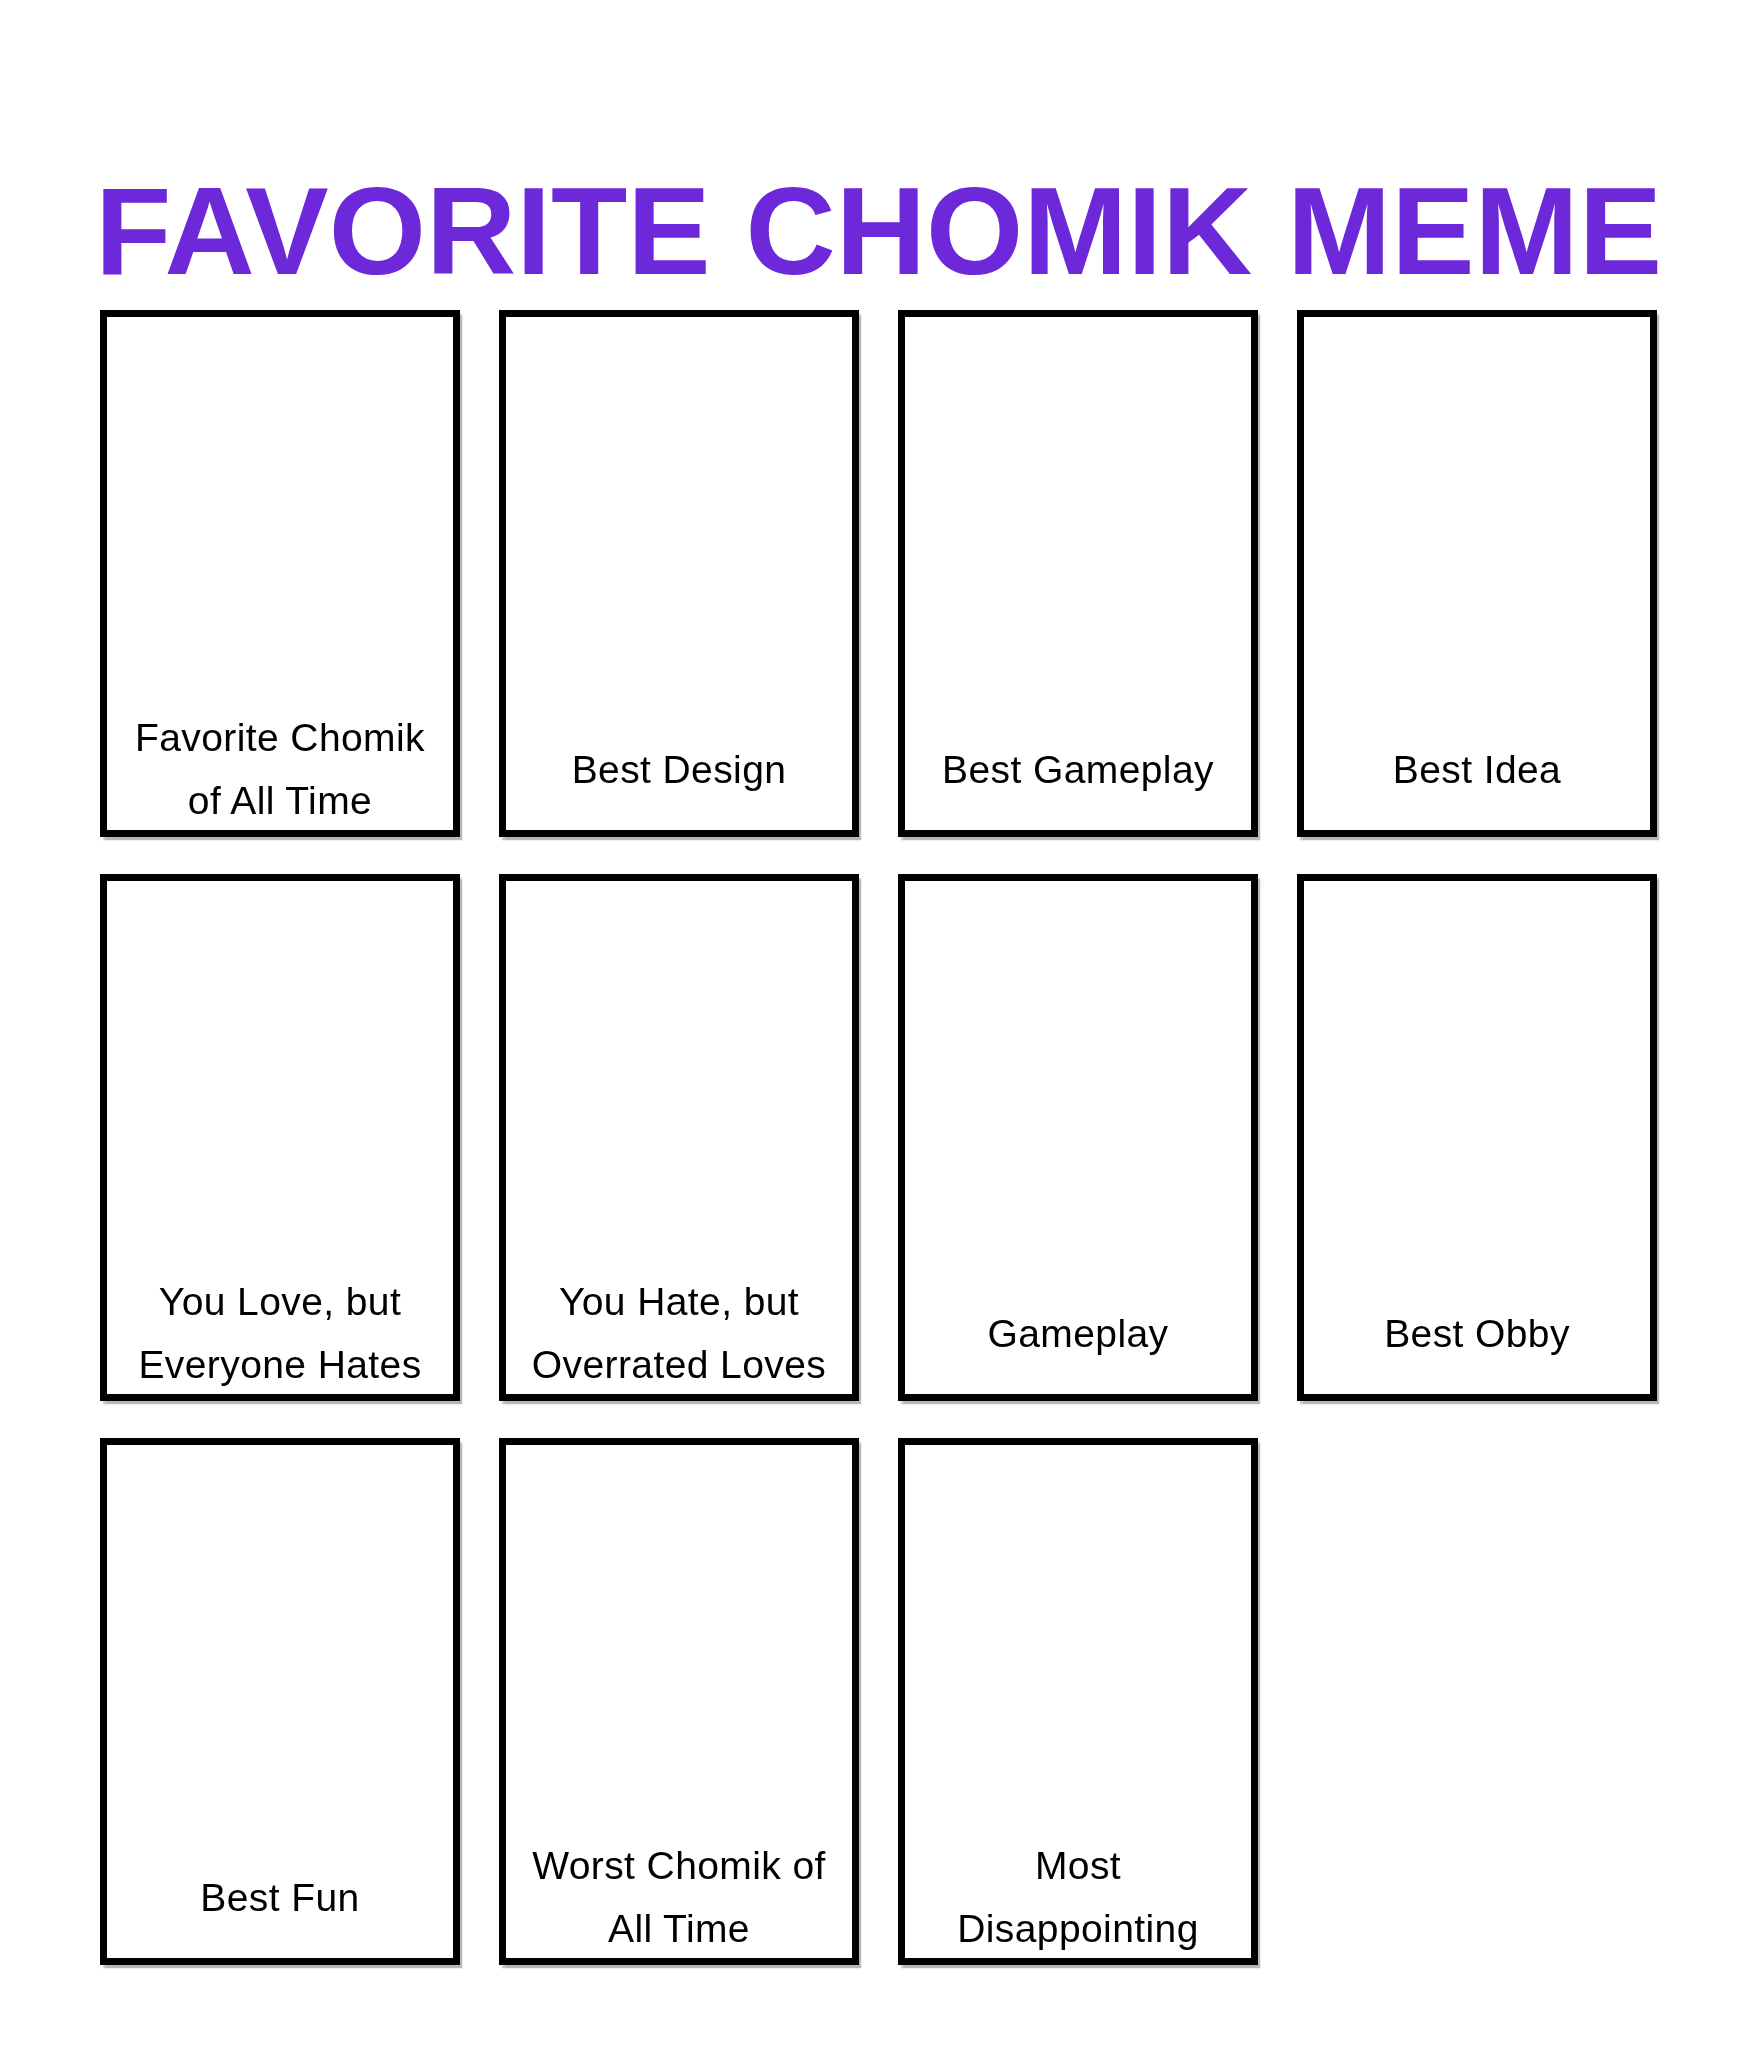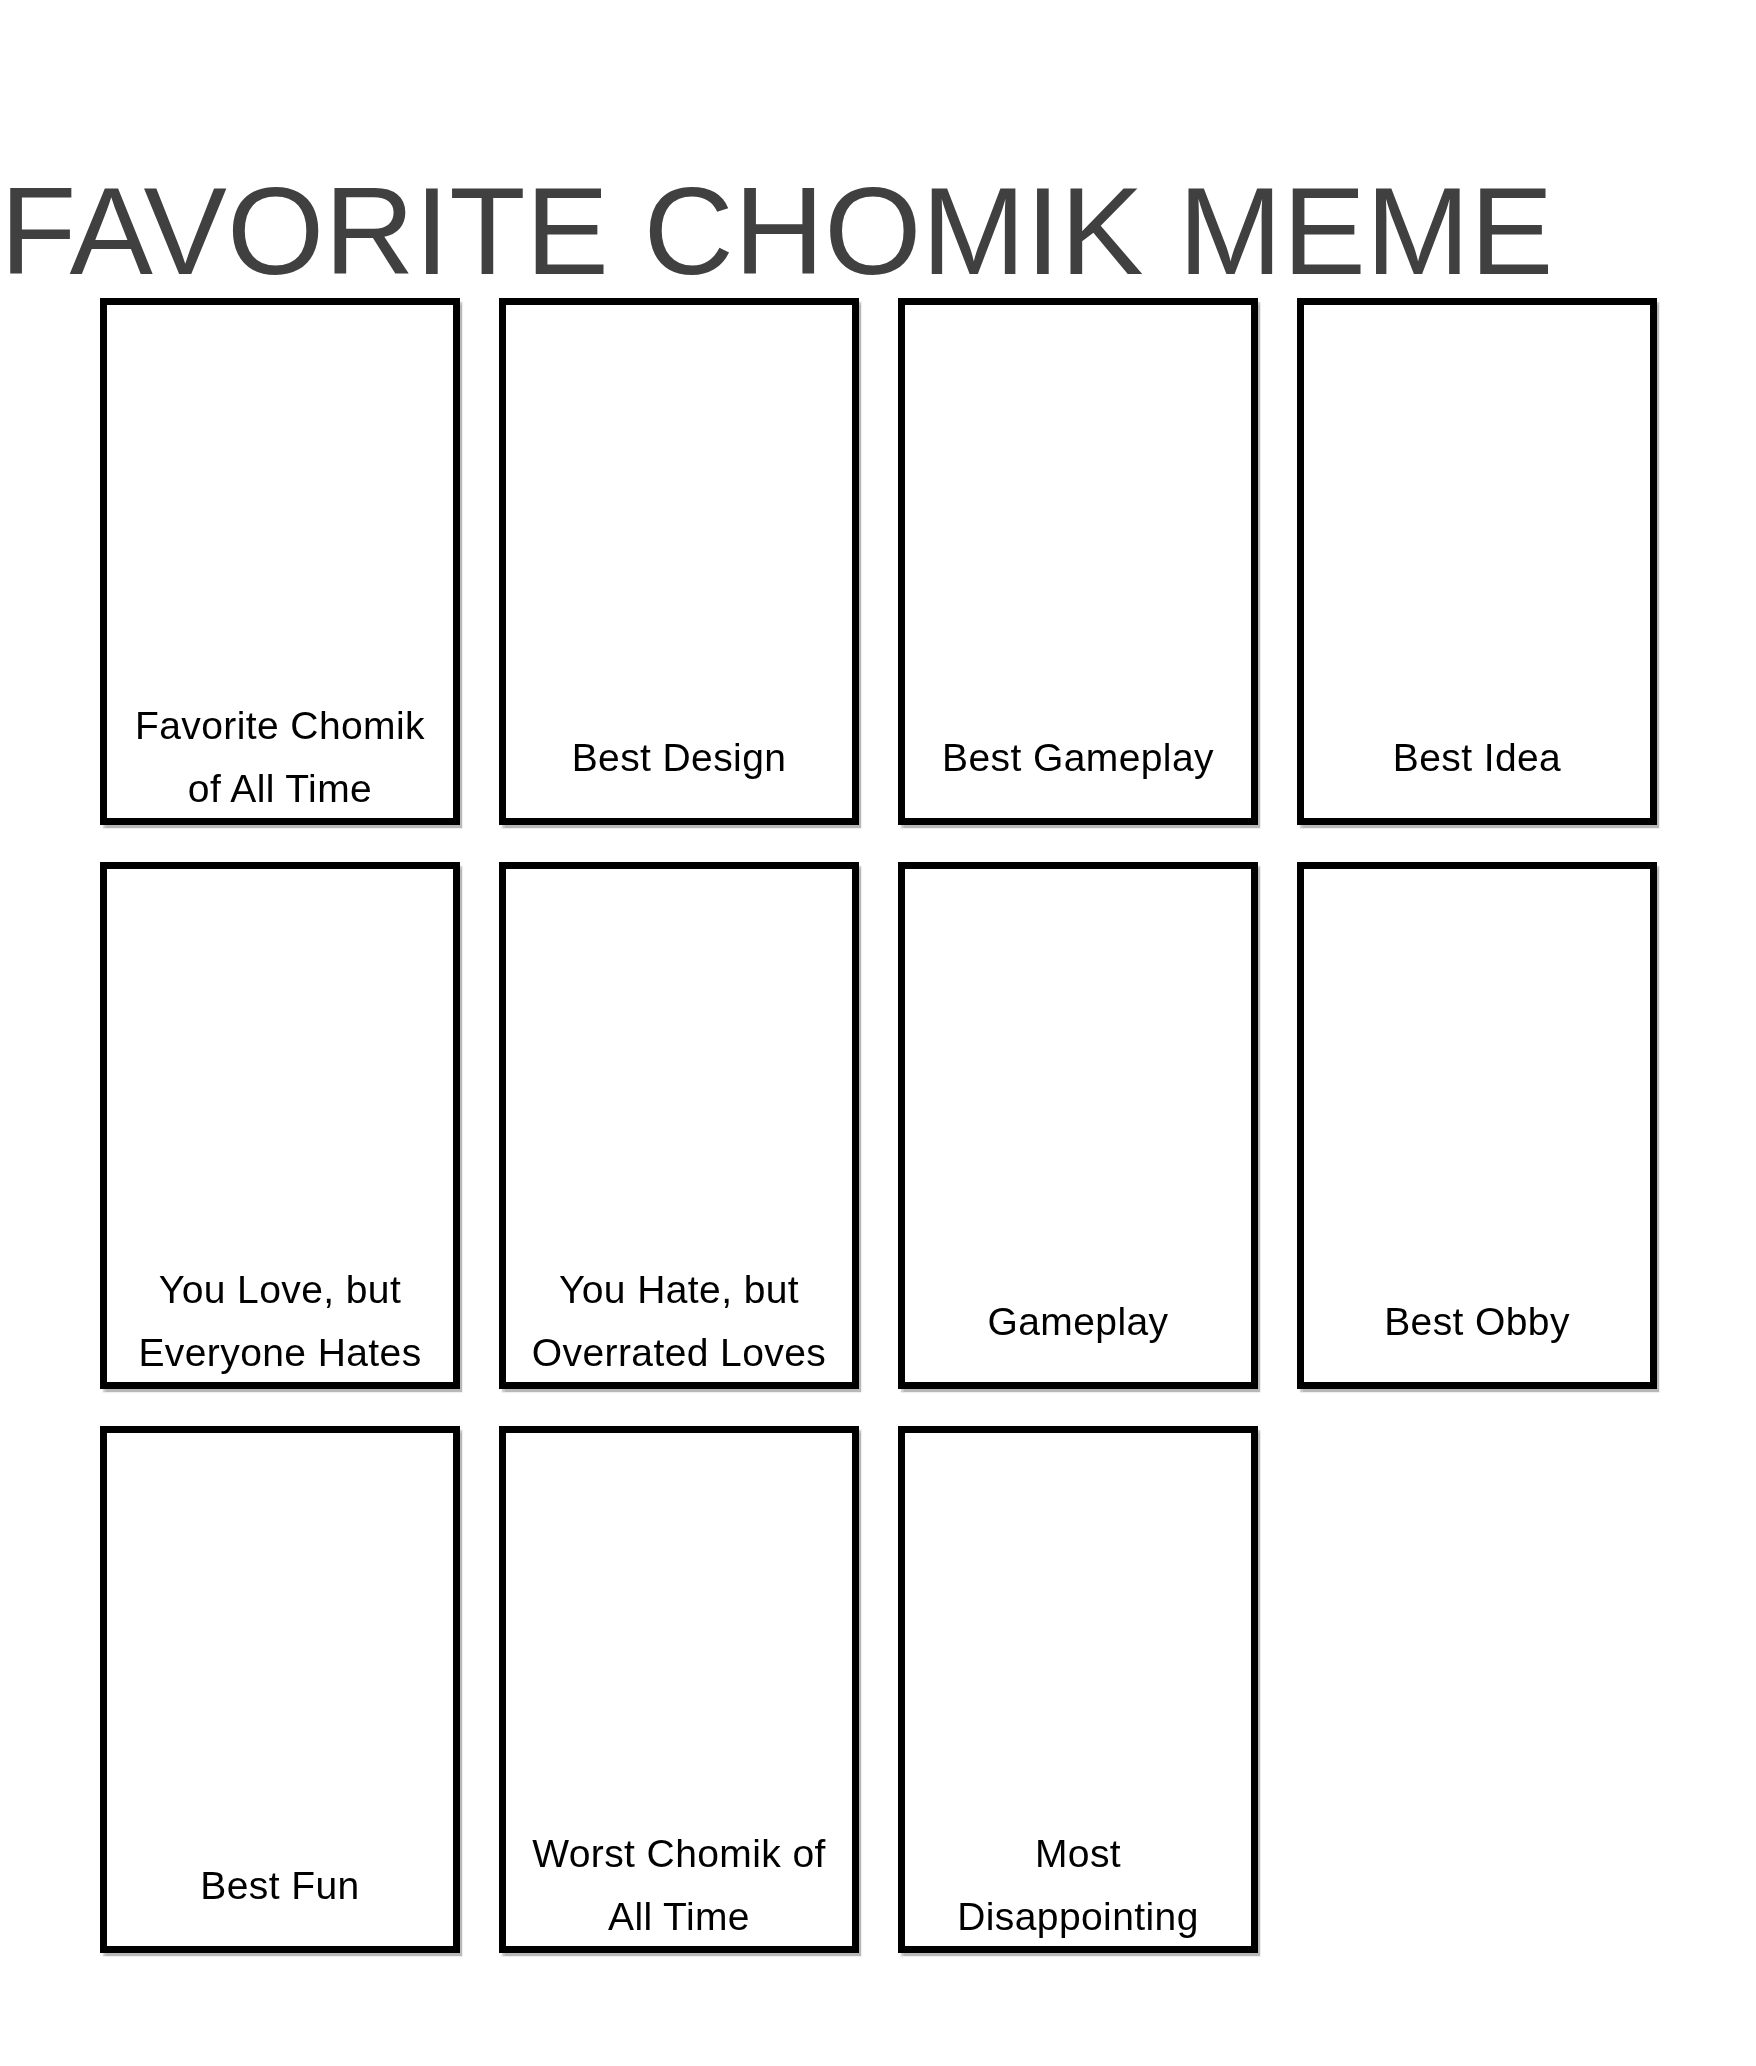--- a/index.html
+++ b/index.html
@@ -13,31 +13,31 @@
     background: #ffffff;
     font-family: "Liberation Sans", "DejaVu Sans", sans-serif;
     color: #000000;
     overflow: hidden;
   }
   .page-title {
     position: absolute;
     top: 84px;
     left: 0;
     width: 100%;
-    text-align: left;
+    text-align: center;
     font-size: 125px;
-    font-weight: 400;
+    font-weight: 700;
     line-height: 1;
     letter-spacing: 0px;
     white-space: nowrap;
-    color: #404040;
+    color: #6d28d9;
   }
   .meme-grid {
     position: absolute;
-    top: 298px;
+    top: 310px;
     left: 100px;
     display: grid;
     grid-template-columns: repeat(4, 360px);
     grid-auto-rows: 527px;
     column-gap: 39px;
     row-gap: 37px;
   }
   .meme-box {
     position: relative;
     box-sizing: border-box;

